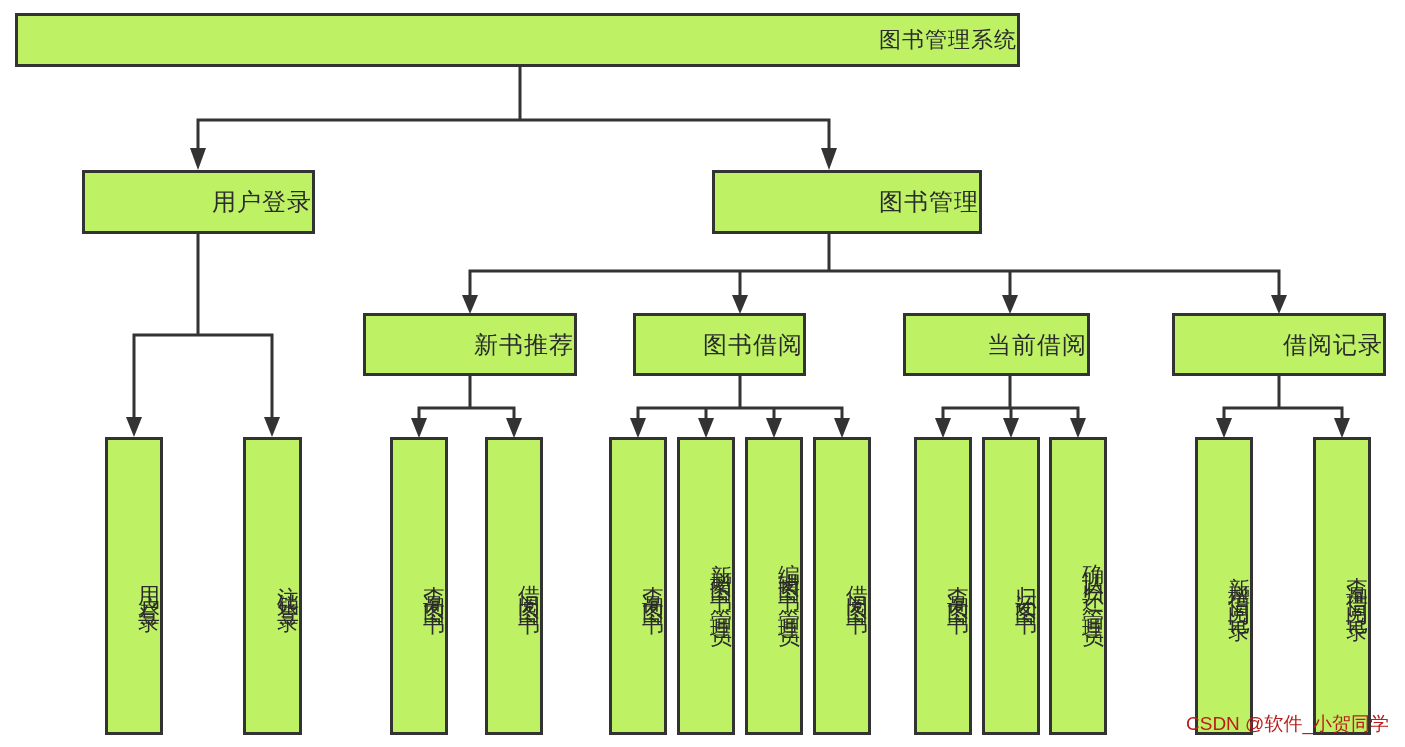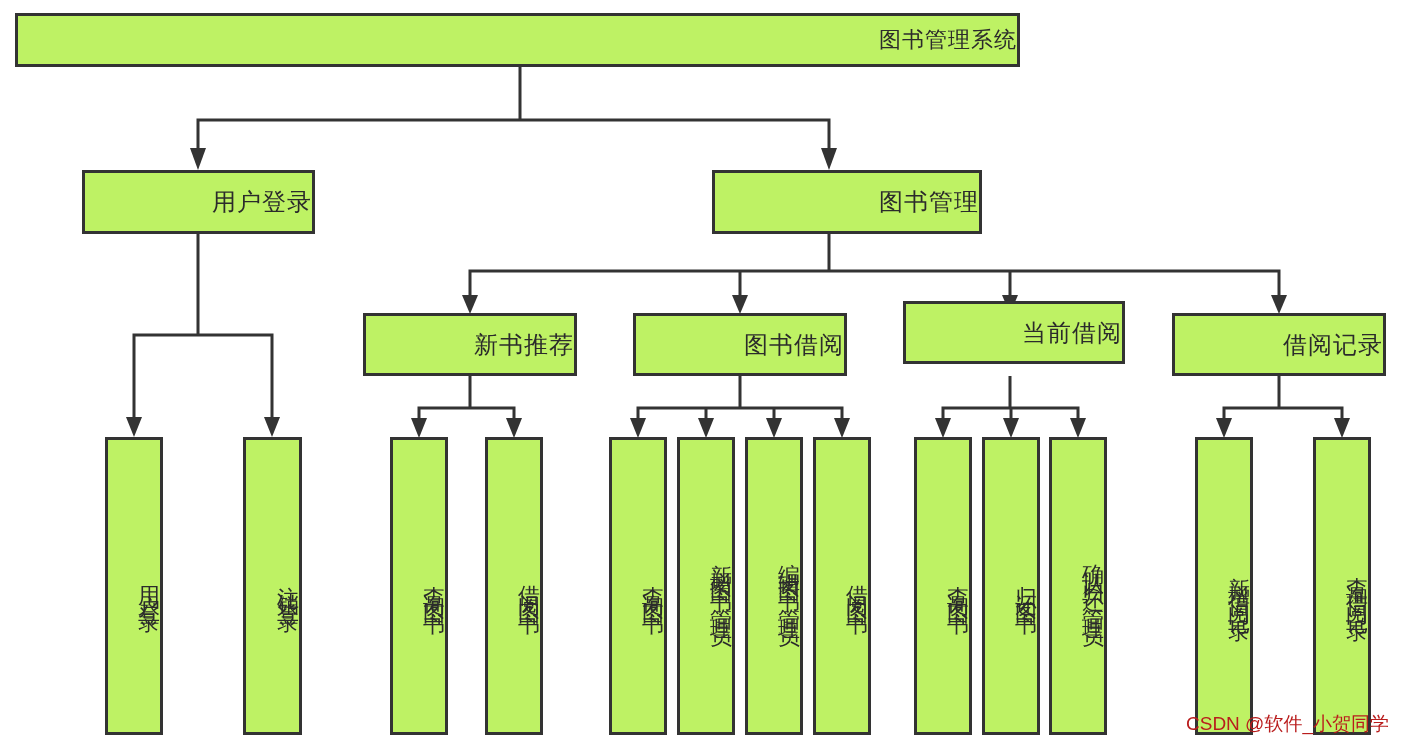--- a/index.html
+++ b/index.html
@@ -97,24 +97,24 @@
   <div class="box hbox" style="left:82px;top:170px;width:233px;height:64px">
     <span>用户登录</span>
   </div>
   <div class="box hbox" style="left:712px;top:170px;width:270px;height:64px">
     <span>图书管理</span>
   </div>
 
   <div class="box hbox" style="left:363px;top:313px;width:214px;height:63px">
     <span>新书推荐</span>
   </div>
-  <div class="box hbox" style="left:633px;top:313px;width:214px;height:63px">
+  <div class="box hbox" style="left:633px;top:313px;width:173px;height:63px">
     <span>图书借阅</span>
   </div>
-  <div class="box hbox" style="left:903px;top:301px;width:222px;height:63px">
+  <div class="box hbox" style="left:903px;top:313px;width:187px;height:63px">
     <span>当前借阅</span>
   </div>
   <div class="box hbox" style="left:1172px;top:313px;width:214px;height:63px">
     <span>借阅记录</span>
   </div>
 
   <div class="box leaf" style="left:105px;top:437px;width:58px;height:298px">
     <span class="vtext">用户登录</span>
   </div>
   <div class="box leaf" style="left:243px;top:437px;width:59px;height:298px">

